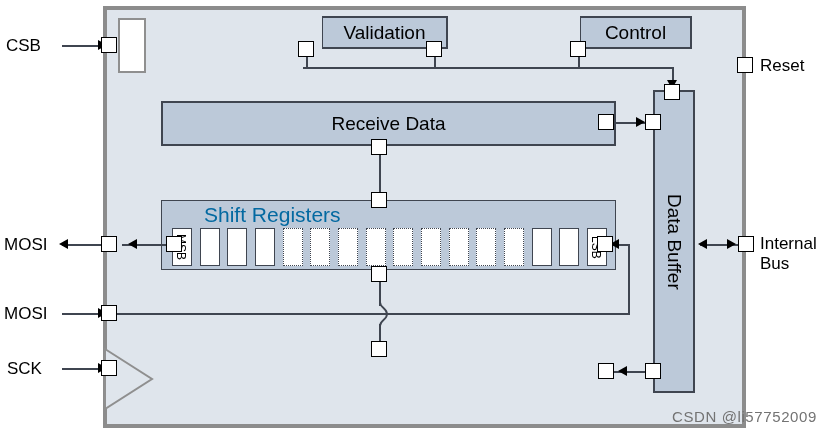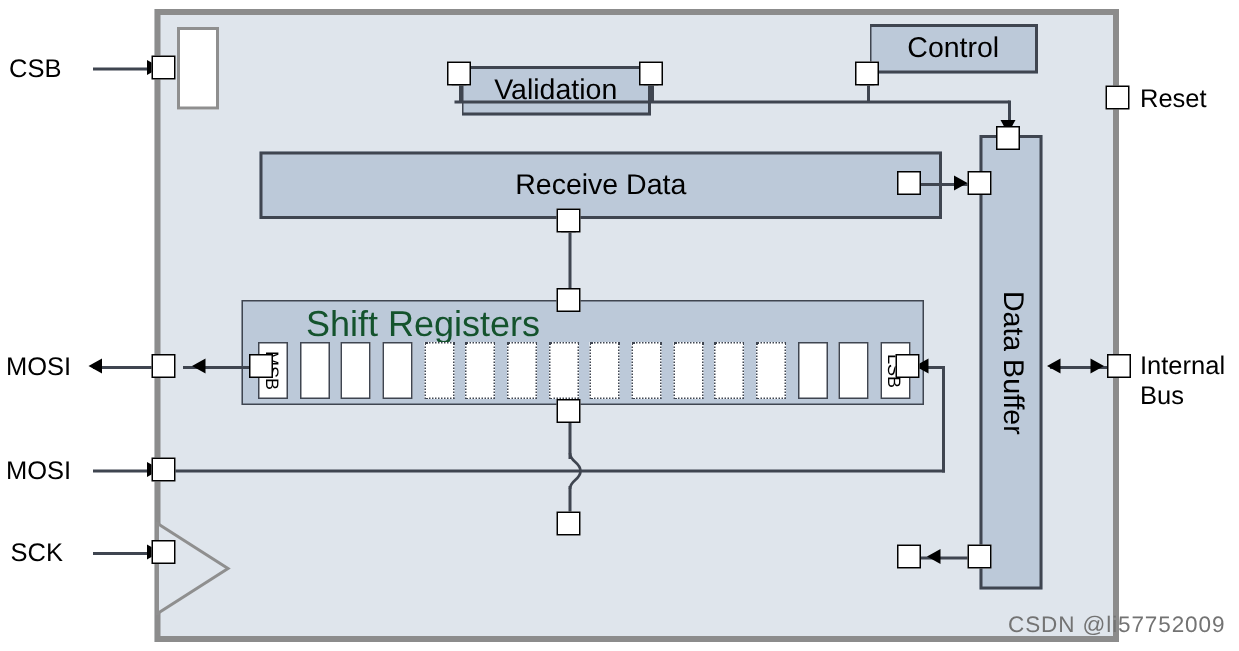--- a/index.html
+++ b/index.html
@@ -33,21 +33,21 @@
     border:1.6px solid #000;box-sizing:border-box;z-index:40;
   }
 
   
   .io-label{position:absolute;font-size:17px;color:#000;white-space:nowrap;line-height:1.15;}
 
   
   .sr-box{
     position:absolute;background:#bcc9d9;border:1.5px solid #3f4550;box-sizing:border-box;
   }
-  .sr-title{position:absolute;font-size:24px;color:#14532d;}
+  .sr-title{position:absolute;font-size:21px;color:#0369a1;}
   .cell{
     position:absolute;top:0;width:20px;height:38px;background:#ffffff;
     border:1.6px solid #3f4550;box-sizing:border-box;
   }
   .cell.dotted{border:1.6px dotted #3f4550;}
   .cell .ctext{
     writing-mode:vertical-rl;text-orientation:mixed;
     font-size:12px;line-height:20px;display:block;width:100%;height:100%;
     text-align:center;color:#000;letter-spacing:0px;
   }
@@ -85,28 +85,28 @@
 <div id="stage">
 
   <div class="chip-panel"></div>
 
   <div class="csb-box" style="left:118px;top:18px;width:28px;height:55px;"></div>
 
   <svg class="sck-tri" style="left:104px;top:348px;width:50px;height:62px;" viewBox="0 0 50 62">
     <polygon points="1,1 48,31 1,61" fill="#dfe5ec" stroke="#8f8f8f" stroke-width="2"></polygon>
   </svg>
 
-  <div class="block toprow" style="left:308px;top:16px;width:126px;border-left-width:1.5px;margin-top:28px;">
+  <div class="block toprow" style="left:322px;top:16px;width:126px;border-left-width:1.5px;">
     <span>Validation</span>
   </div>
   <div class="block toprow" style="left:580px;top:16px;width:112px;border-left-width:1.5px;">
     <span>Control</span>
   </div>
 
-  <div class="block" style="left:161px;top:101px;width:455px;height:45px;margin-left:12px;">
+  <div class="block" style="left:161px;top:101px;width:455px;height:45px;">
     <span>Receive Data</span>
   </div>
 
   <div class="sr-box" style="left:161px;top:200px;width:455px;height:70px;"></div>
   <div class="sr-title" style="left:204px;top:203px;">Shift Registers</div>
 
   <div class="cells-wrap" id="sr-cells" style="left:172px;top:228px;width:435px;height:38px;">
       <div class="cell" style="left: 0px;">
         <span class="ctext">MSB</span>
       </div>

